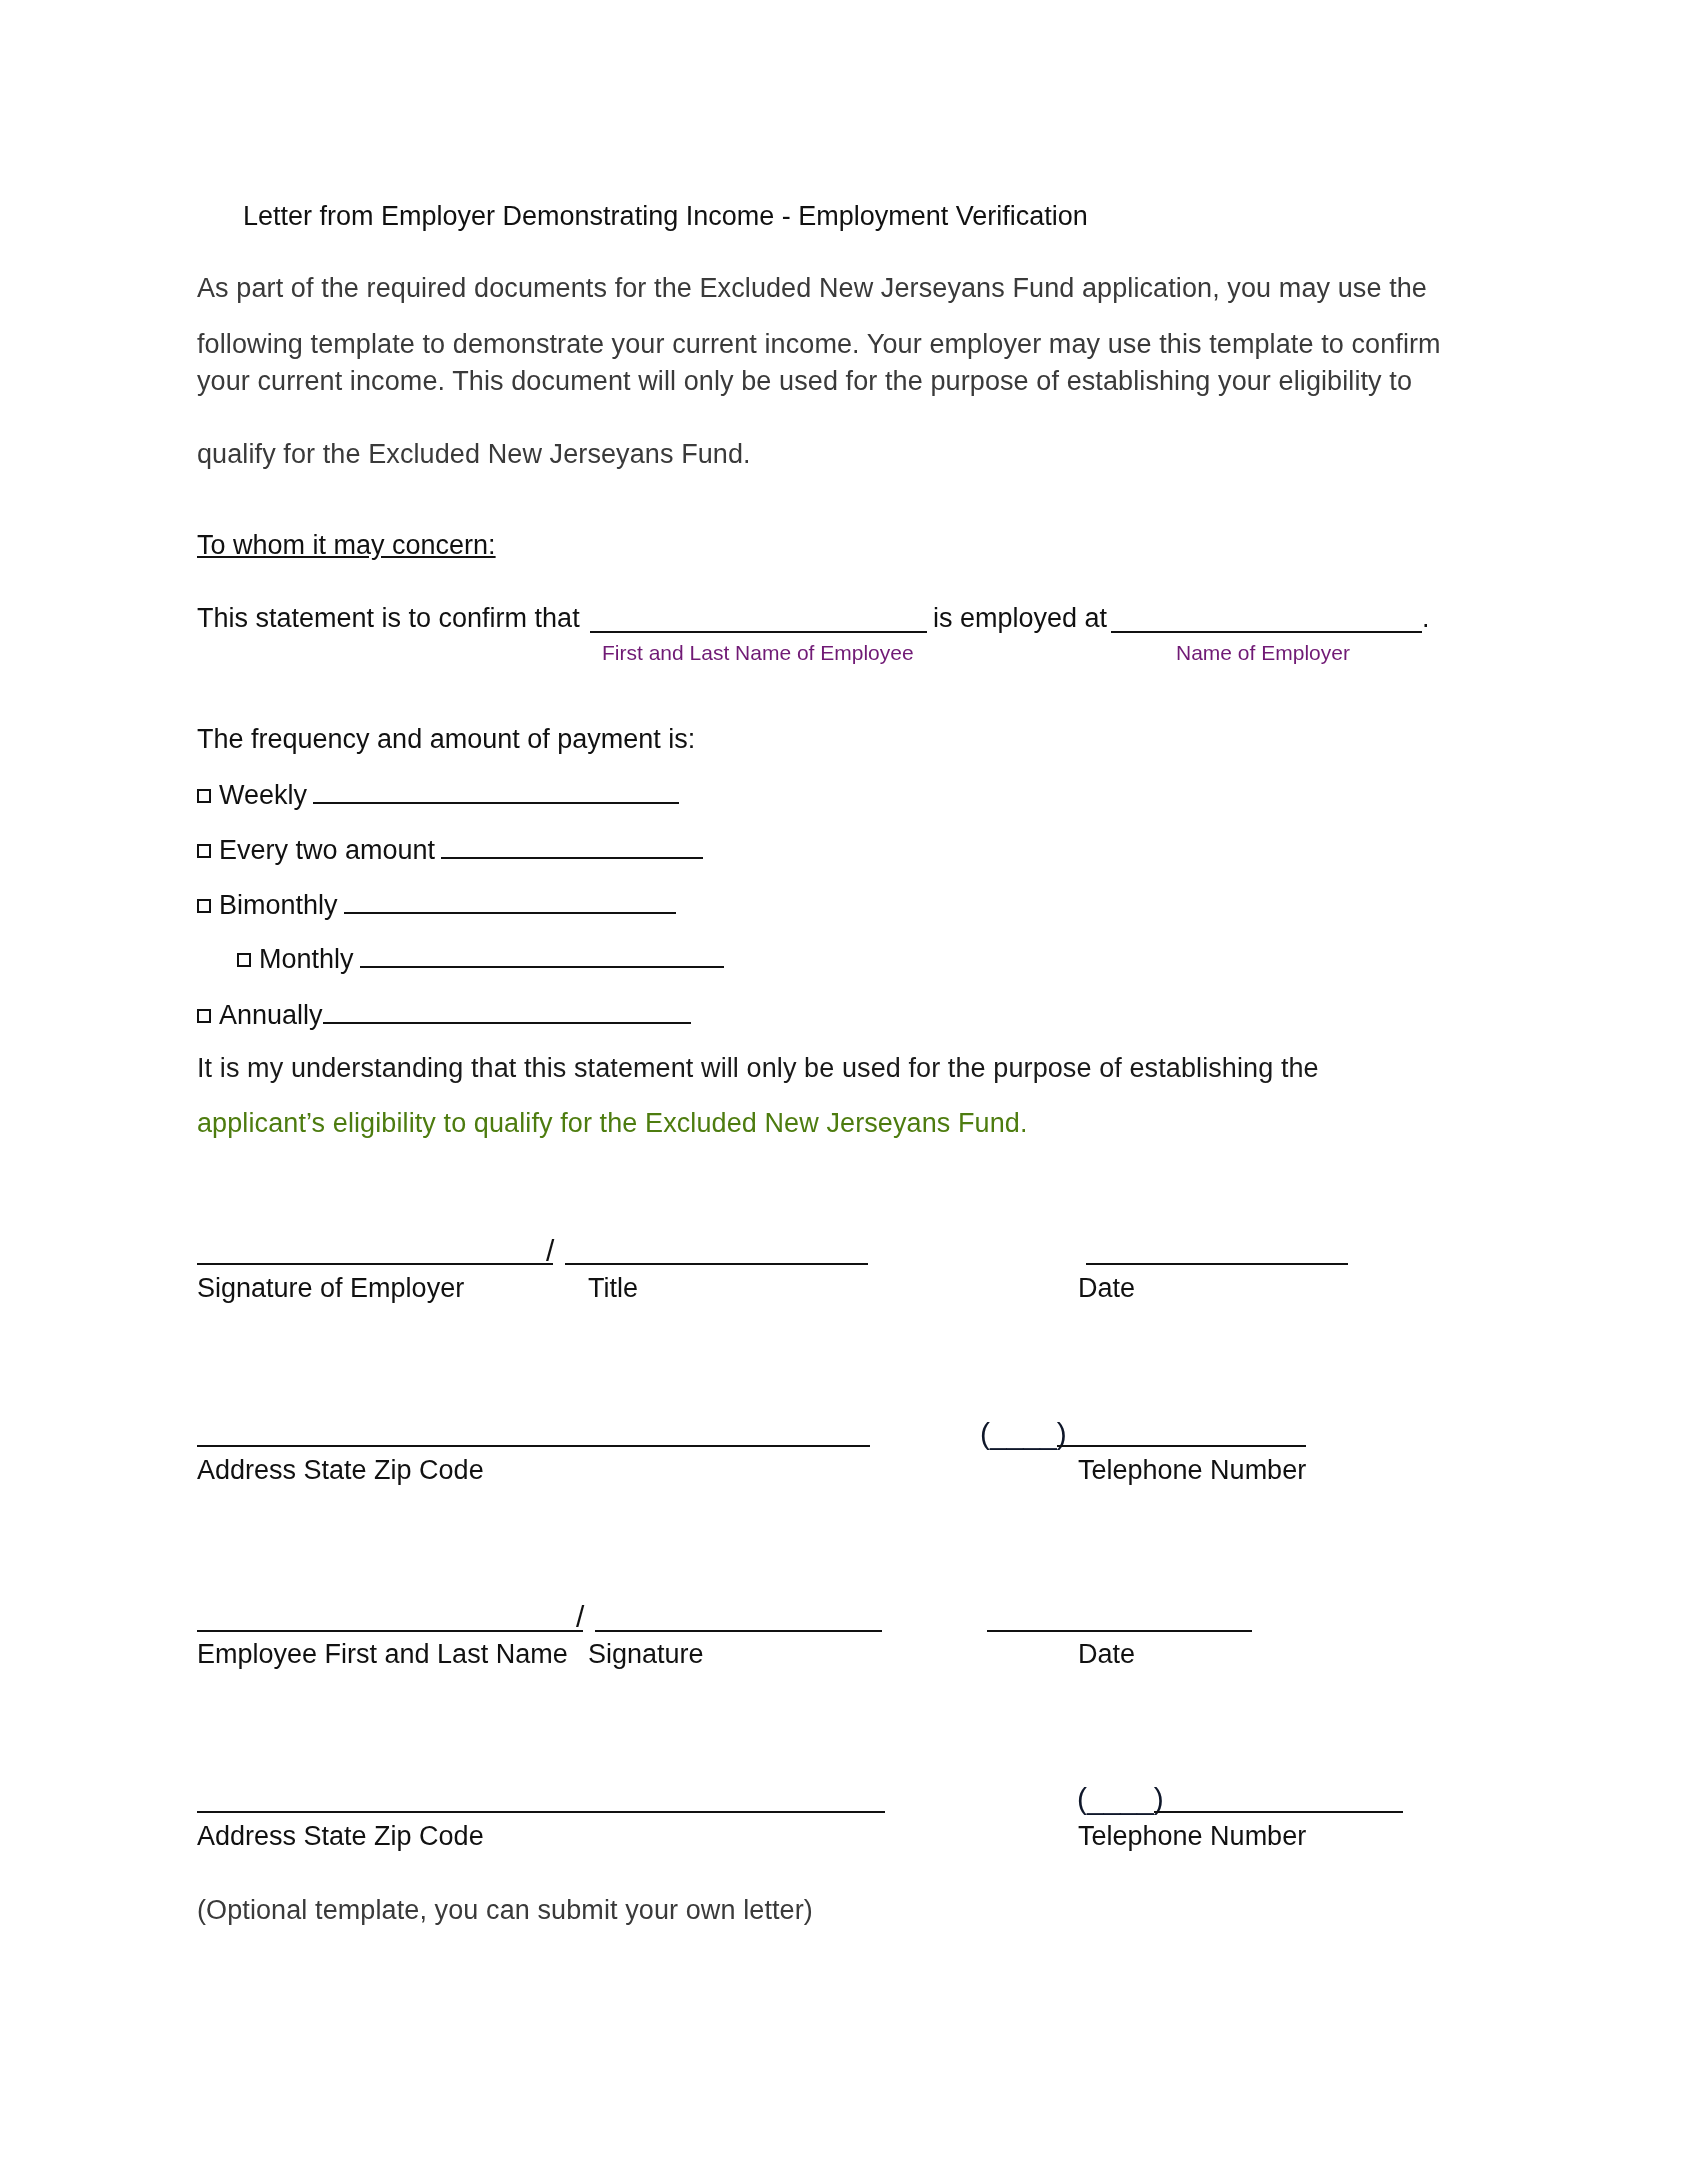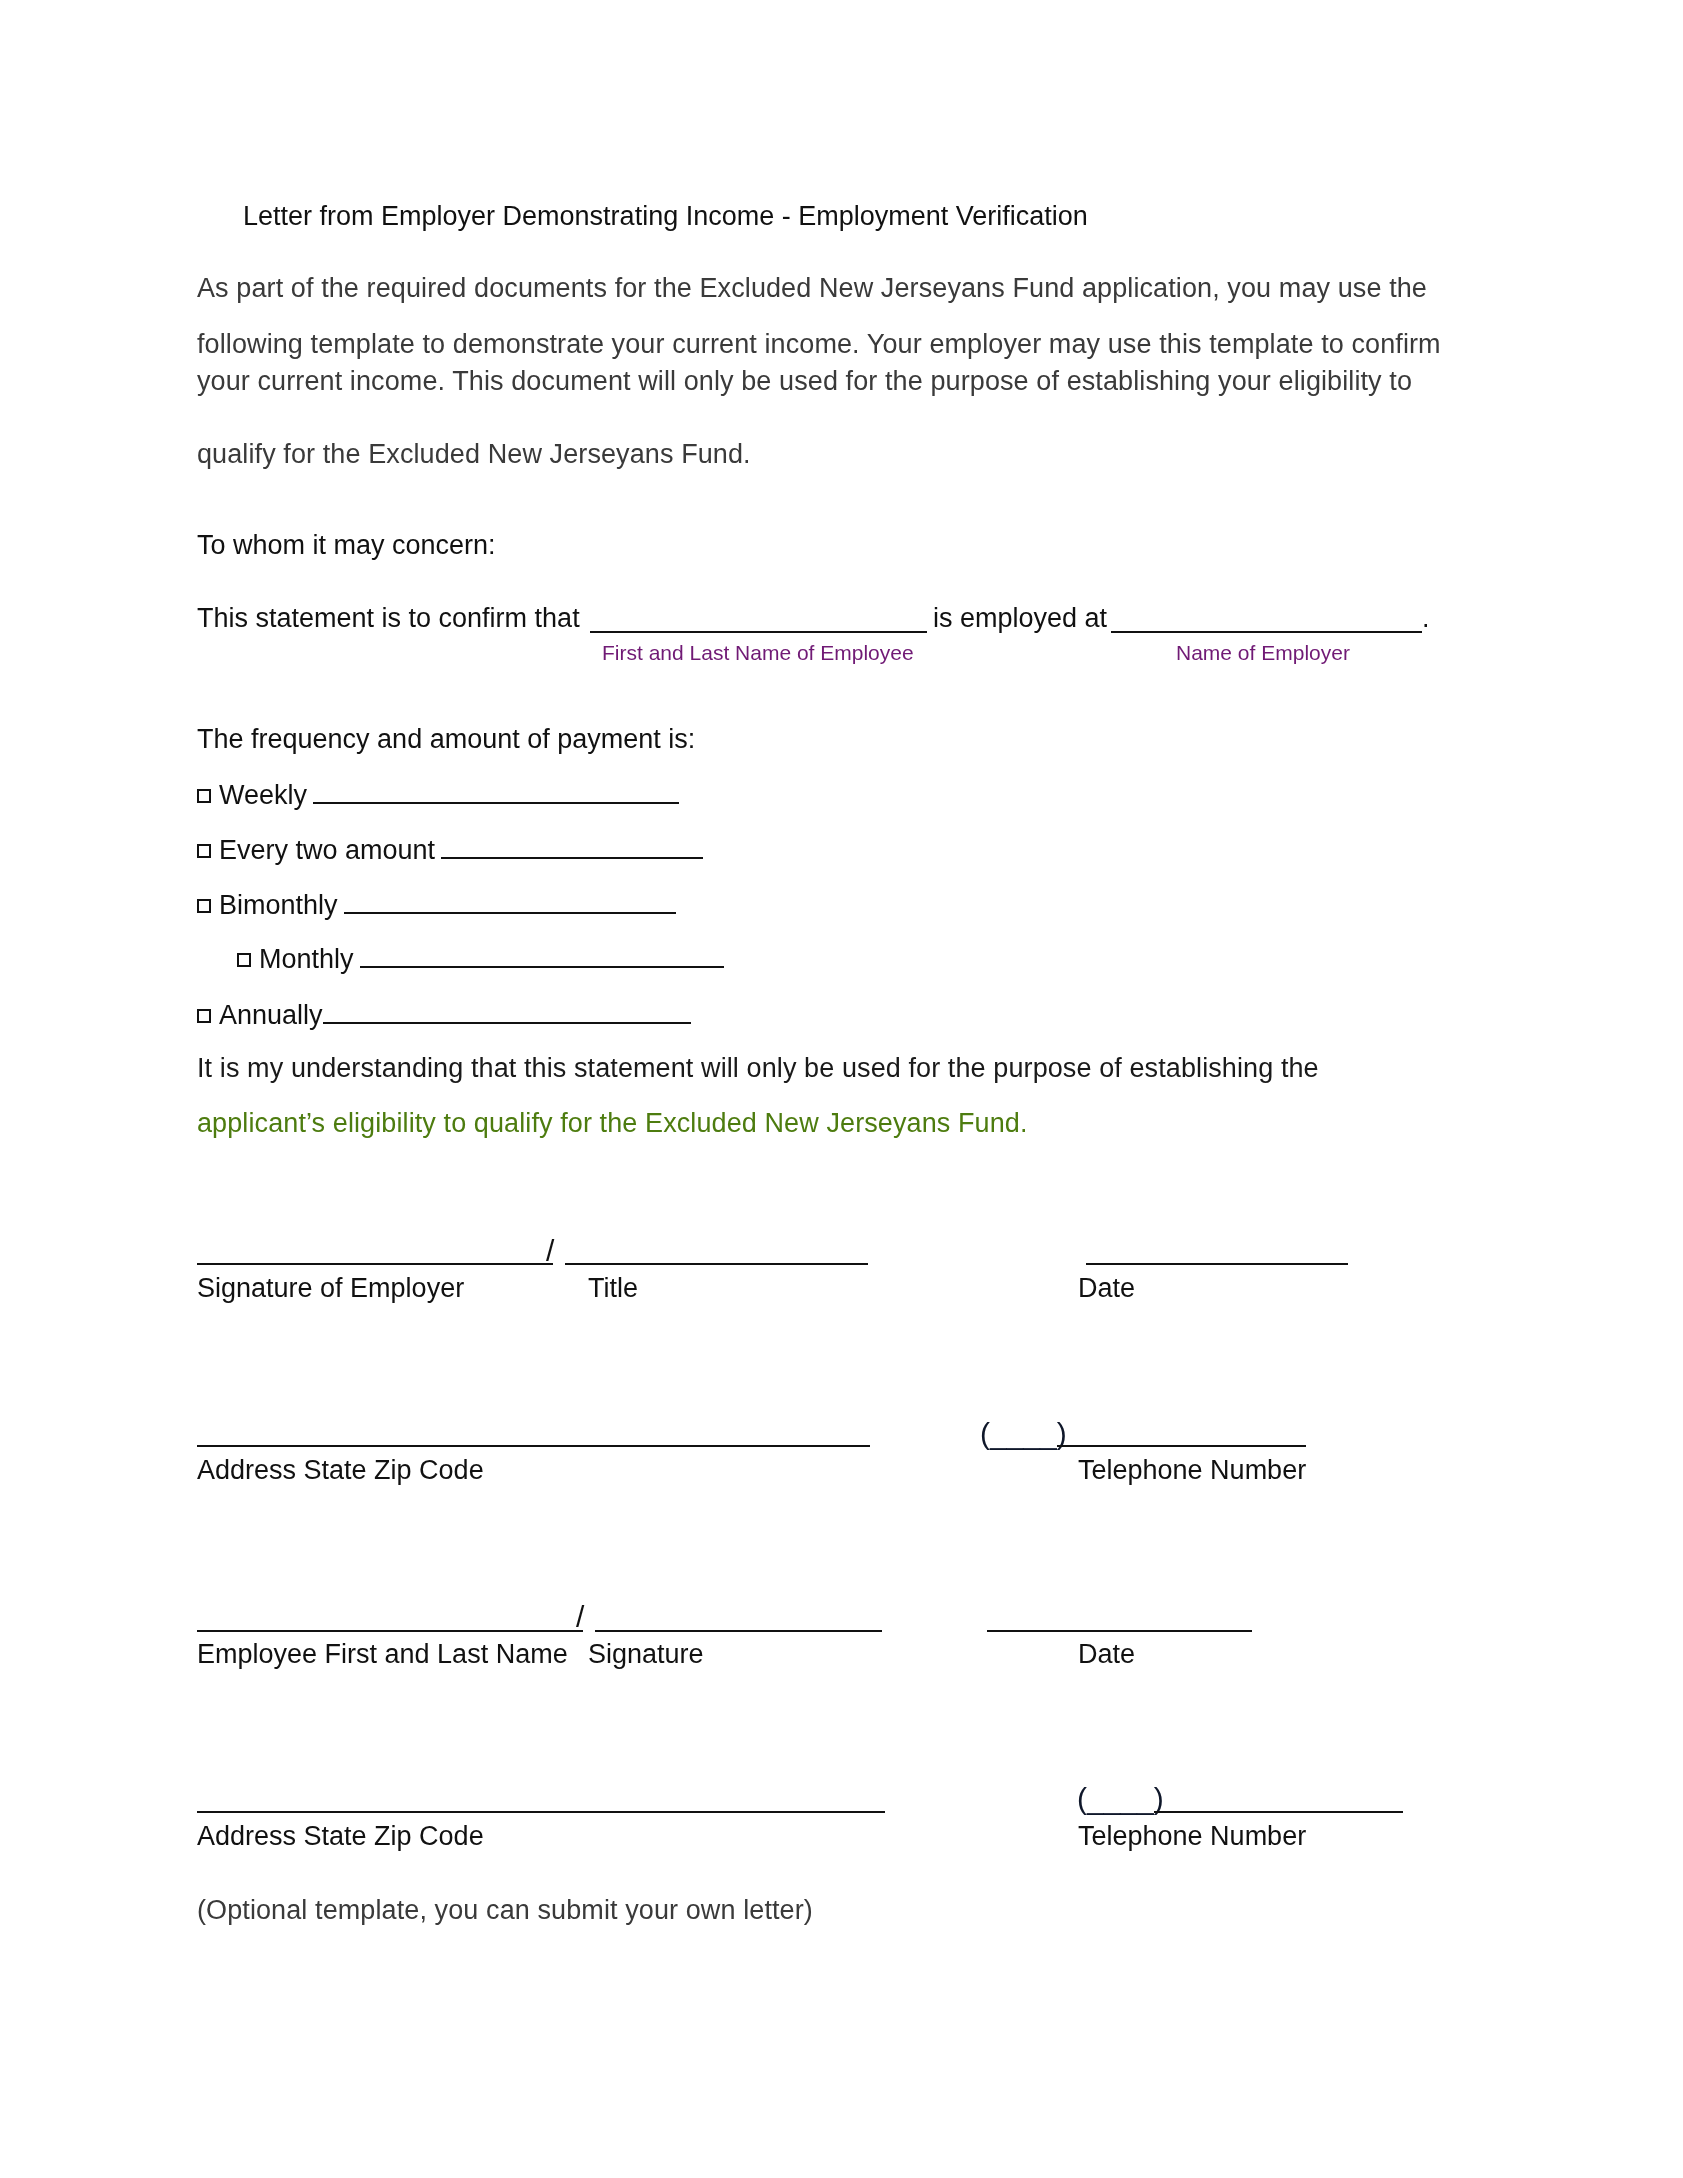--- a/index.html
+++ b/index.html
@@ -19,21 +19,21 @@
 </head>
 <body>
 
 <div class="abs title" style="left:212px; top:203px;margin-left:31px;">Letter from Employer Demonstrating Income - Employment Verification</div>
 
 <div class="abs para" style="left:197px; top:275px;">As part of the required documents for the Excluded New Jerseyans Fund application, you may use the</div>
 <div class="abs para" style="left:197px; top:331px;">following template to demonstrate your current income. Your employer may use this template to confirm</div>
 <div class="abs para" style="left:197px; top:368px;">your current income. This document will only be used for the purpose of establishing your eligibility to</div>
 <div class="abs para" style="left:197px; top:441px;">qualify for the Excluded New Jerseyans Fund.</div>
 
-<div class="abs body" style="left:197px; top:532px;">To whom it may concern:</div>
+<div class="abs body" style="left:197px; top:532px;text-decoration:underline;">To whom it may concern:</div>
 
 <div class="abs body" style="left:197px; top:605px;">This statement is to confirm that</div>
 <div class="line" style="left:590px; top:631px; width:337px;"></div>
 <div class="abs body" style="left:933px; top:605px;">is employed at</div>
 <div class="line" style="left:1111px; top:631px; width:311px;"></div>
 <div class="abs body" style="left:1422px; top:605px;">.</div>
 <div class="abs small" style="left:602px; top:642px;">First and Last Name of Employee</div>
 <div class="abs small" style="left:1176px; top:642px;">Name of Employer</div>
 
 <div class="abs body" style="left:197px; top:726px;">The frequency and amount of payment is:</div>

